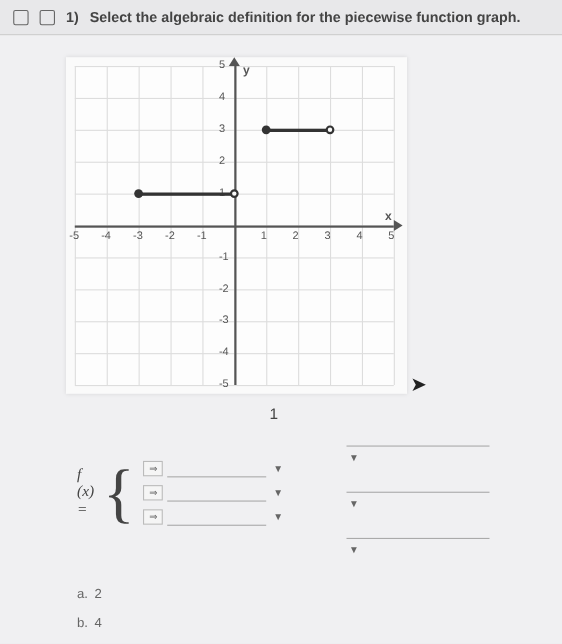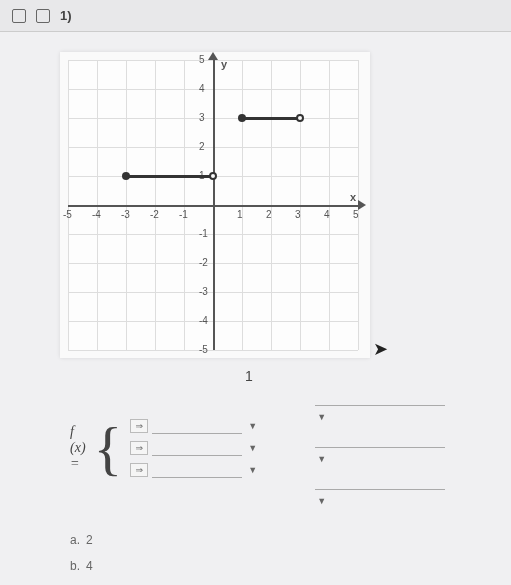--- a/index.html
+++ b/index.html
@@ -181,20 +181,21 @@
       gap: 6px;
     }
   </style>
 </head>
 <body>
 
 <div class="header">
   <div class="icon-box"></div>
   <div class="icon-box"></div>
   <span>1)</span>
+  <span>Select the algebraic definition for the piecewise function graph.</span>
 </div>
 
 <div class="content-area">
 
   <div class="graph-card">
     <div class="graph-inner" id="graph-inner">
       <div class="cursor-arrow" style="right:-30px; bottom:-10px;">➤</div>
     <div class="grid-line-v" style="left: 0px;"></div>
         <div class="grid-line-v" style="left: 29px;"></div>
         <div class="grid-line-v" style="left: 58px;"></div>

